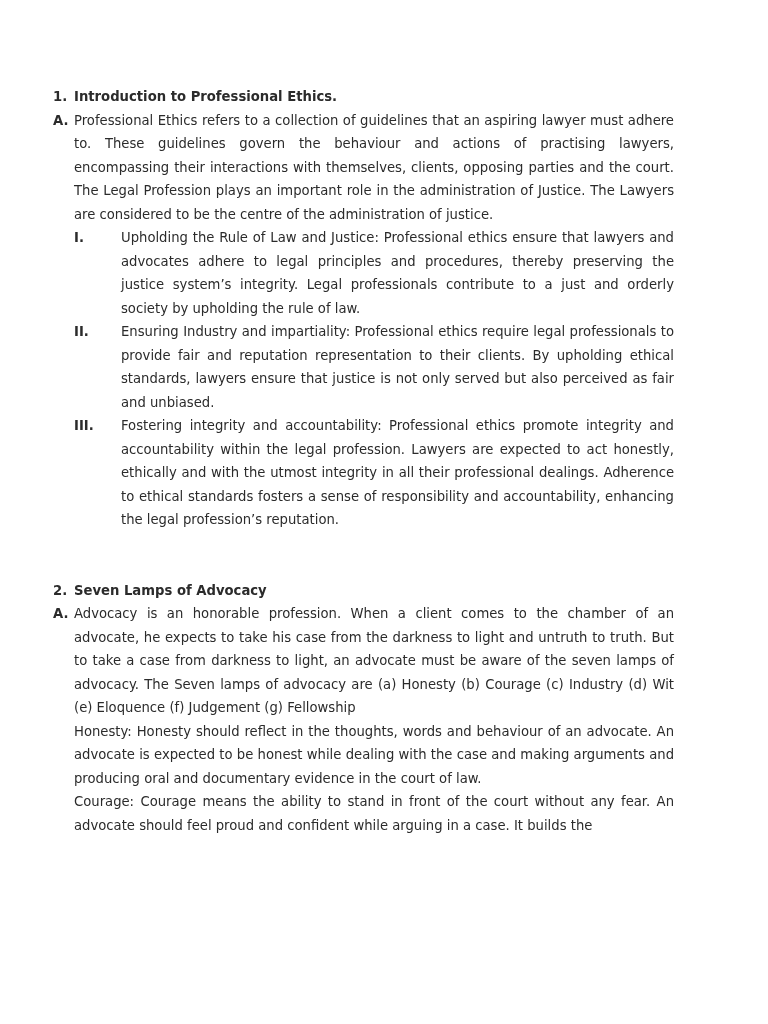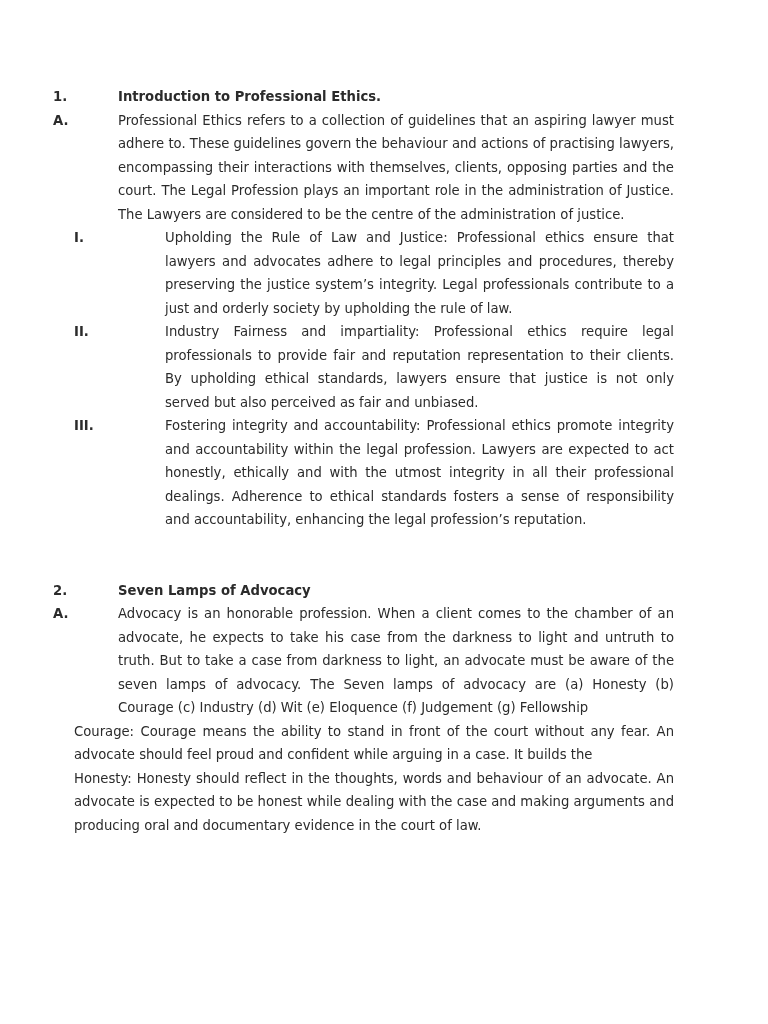--- a/index.html
+++ b/index.html
@@ -38,21 +38,20 @@
     white-space: pre;
   }
   .m-num { width: 21px; }      
   .m-roman { width: 47px; }    
 
   .text {
     flex: 1 1 auto;
     text-align: justify;
     text-justify: inter-word;
     hyphens: none;
-    margin-left: 44px;
   }
 
   
   .indent-1 {
     margin-left: 21px;
     text-align: justify;
   }
 
   
   .roman-group {
@@ -91,21 +90,21 @@
 
     <div class="roman-group">
 
       <div class="row">
         <span class="marker m-roman">I.</span>
         <span class="text"><b class="b">Upholding the Rule of Law and Justice:</b> <span>Professional ethics ensure that lawyers and advocates adhere to legal principles and procedures, thereby preserving the justice system’s integrity. Legal professionals contribute to a just and orderly society by upholding the rule of law.</span></span>
       </div>
 
       <div class="row">
         <span class="marker m-roman">II.</span>
-        <span class="text"><b class="b">Industry Fairness and impartiality:</b> <span>Professional ethics require legal professionals to provide fair and reputation representation to their clients. By upholding ethical standards, lawyers ensure that justice is not only served but also perceived as fair and unbiased.</span></span>
+        <span class="text"><b class="b">Ensuring Industry and impartiality:</b> <span>Professional ethics require legal professionals to provide fair and reputation representation to their clients. By upholding ethical standards, lawyers ensure that justice is not only served but also perceived as fair and unbiased.</span></span>
       </div>
 
       <div class="row">
         <span class="marker m-roman">III.</span>
         <span class="text"><b class="b">Fostering integrity and accountability:</b> <span>Professional ethics promote integrity and accountability within the legal profession. Lawyers are expected to act honestly, ethically and with the utmost integrity in all their professional dealings. Adherence to ethical standards fosters a sense of responsibility and accountability, enhancing the legal profession’s reputation.</span></span>
       </div>
 
     </div>
 
     <div class="spacer"></div>
@@ -113,18 +112,18 @@
     <div class="row">
       <span class="marker m-num">2.</span>
       <span class="text heading">Seven Lamps of Advocacy</span>
     </div>
 
     <div class="row">
       <span class="marker m-num">A.</span>
       <span class="text"><span>Advocacy is an honorable profession. When a client comes to the chamber of an advocate, he expects to take his case from the darkness to light and untruth to truth. But to take a case from </span><b class="b">darkness to light</b><span>, an advocate must be aware of the seven lamps of advocacy. The Seven lamps of advocacy are (a) Honesty (b) Courage (c) Industry (d) Wit (e) Eloquence (f) Judgement (g) Fellowship</span></span>
     </div>
 
+    <div class="indent-1"><b class="b">Honesty:</b> <span>Honesty should reflect in the thoughts, words and behaviour of an advocate. An advocate is expected to be honest while dealing with the case and making arguments and producing oral and documentary evidence in the court of law.</span></div>
+
     <div class="indent-1"><b class="b">Courage:</b> <span>Courage means the ability to stand in front of the court without any fear. An advocate should feel proud and confident while arguing in a case. It builds the</span></div>
-
-    <div class="indent-1"><b class="b">Honesty:</b> <span>Honesty should reflect in the thoughts, words and behaviour of an advocate. An advocate is expected to be honest while dealing with the case and making arguments and producing oral and documentary evidence in the court of law.</span></div>
 
   </div>
 </div>
 
 </body></html>

